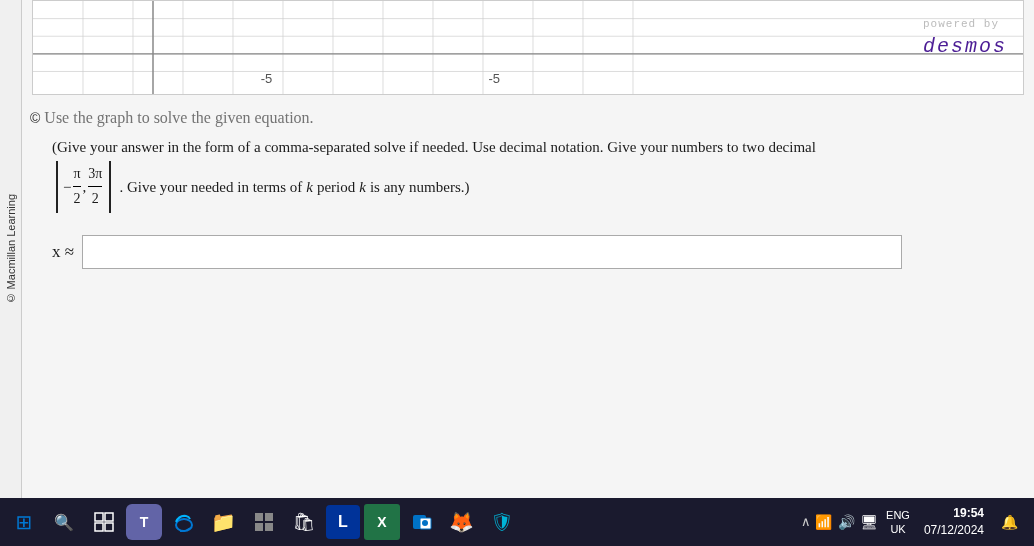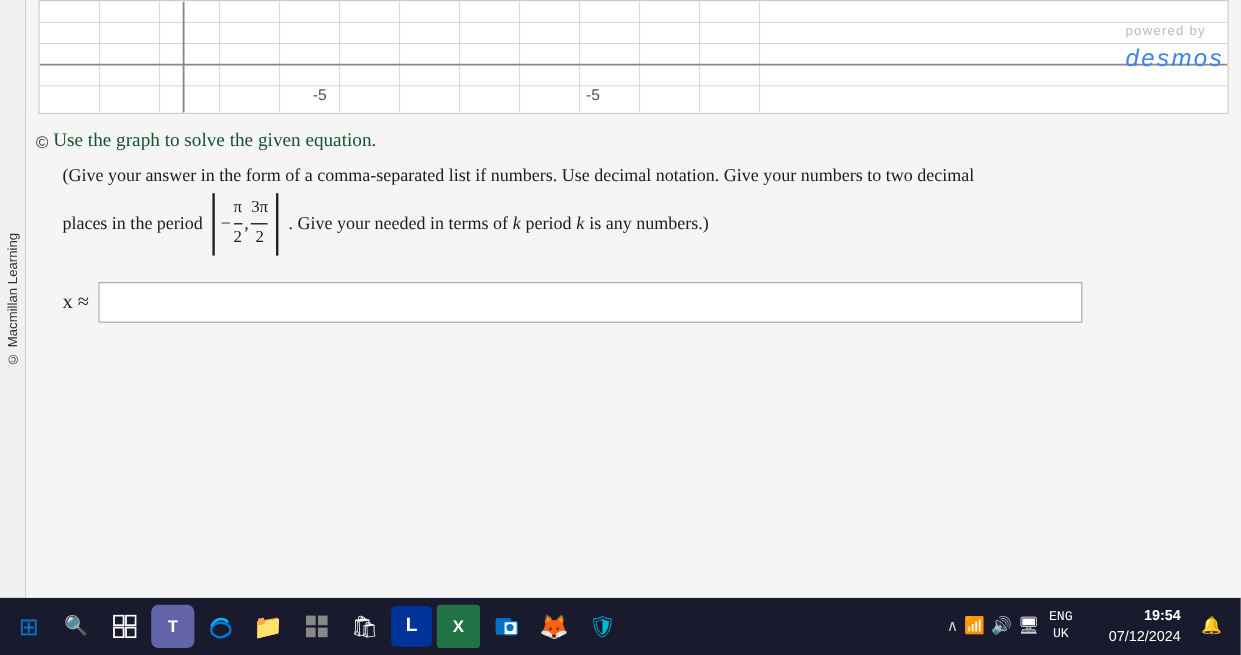--- a/index.html
+++ b/index.html
@@ -58,25 +58,25 @@
       overflow: hidden;
     }
 
     .graph-svg {
       width: 100%;
       height: 100%;
     }
 
     .desmos-watermark {
       position: absolute;
-      right: 3px;
+      right: 16px;
       top: 8px;
       font-size: 22px;
       color: #999;
-      font-family: Liberation Sans, sans-serif;
+      font-family: Liberation Mono, monospace;
       font-style: italic;
       letter-spacing: 1px;
       margin-left: 22px;
     }
 
     .neg5-label {
       position: absolute;
       bottom: 8px;
       left: 46%;
       font-size: 13px;
@@ -109,21 +109,21 @@
     .copyright-symbol {
       font-size: 14px;
       color: #333;
       margin-right: 4px;
       margin-top: 1px;
       font-family: Arial, sans-serif;
     }
 
     .use-graph-text {
       font-size: 16px;
-      color: #14532d;
+      color: #737373;
       font-family: 'Times New Roman', Times, serif;
     }
 
     .instruction-block {
       margin-left: 22px;
       margin-bottom: 10px;
       font-size: 15px;
       color: #1a1a1a;
       line-height: 1.6;
     }
@@ -251,27 +251,27 @@
       color: #fff;
       font-size: 14px;
     }
 
     .clock-area {
       text-align: right;
       color: #fff;
       font-size: 12px;
       font-family: Arial, sans-serif;
       line-height: 1.4;
-      margin-left: 22px;
+      margin-left: 6px;
     }
 
     .lang-area {
       color: #fff;
       font-size: 11px;
-      font-family: Liberation Mono, monospace;
+      font-family: Liberation Sans, sans-serif;
       text-align: center;
       line-height: 1.3;
     }
   </style>
 </head>
 <body>
 
 <div class="main-content">
 
   <div class="side-label">
@@ -304,35 +304,34 @@
         <line x1="0" y1="54" x2="990" y2="54" stroke="#888" stroke-width="1.5"></line>
         <line x1="120" y1="0" x2="120" y2="95" stroke="#888" stroke-width="1.5"></line>
       </svg>
       
       <div class="neg5-label-left">-5</div>
       
       <div class="neg5-label">-5</div>
       
       <div class="desmos-watermark">
         <span style="color:#bbb; font-size:11px; font-style:normal; margin-right:2px;">powered by</span><br>
-        <span style="font-size:20px; color:#3b82f6; font-style:italic; letter-spacing:2px;">desmos</span>
+        <span style="font-size:20px; color:#4c1d95; font-style:italic; letter-spacing:2px;">desmos</span>
       </div>
     </div>
 
     <div class="question-section">
 
       <div class="use-graph-line">
         <span class="copyright-symbol">©</span>
         <span class="use-graph-text">Use the graph to solve the given equation.</span>
       </div>
 
       <div class="instruction-block">
-        <span class="instruction-line1">(Give your answer in the form of a comma-separated list if numbers. Use decimal notation. Give your numbers to two decimal</span>
+        <span class="instruction-line1">(Give your answer in the form of a comma-separated solve if needed. Use decimal notation. Give your numbers to two decimal</span>
         <div class="instruction-line2">
-          <span>places in the period</span>
 
           <span class="bracket-expr">
             <span>−</span>
             <span class="frac">
               <span class="num">π</span>
               <span class="den">2</span>
             </span>
             <span>,</span>
             <span class="frac">
               <span class="num">3π</span>

